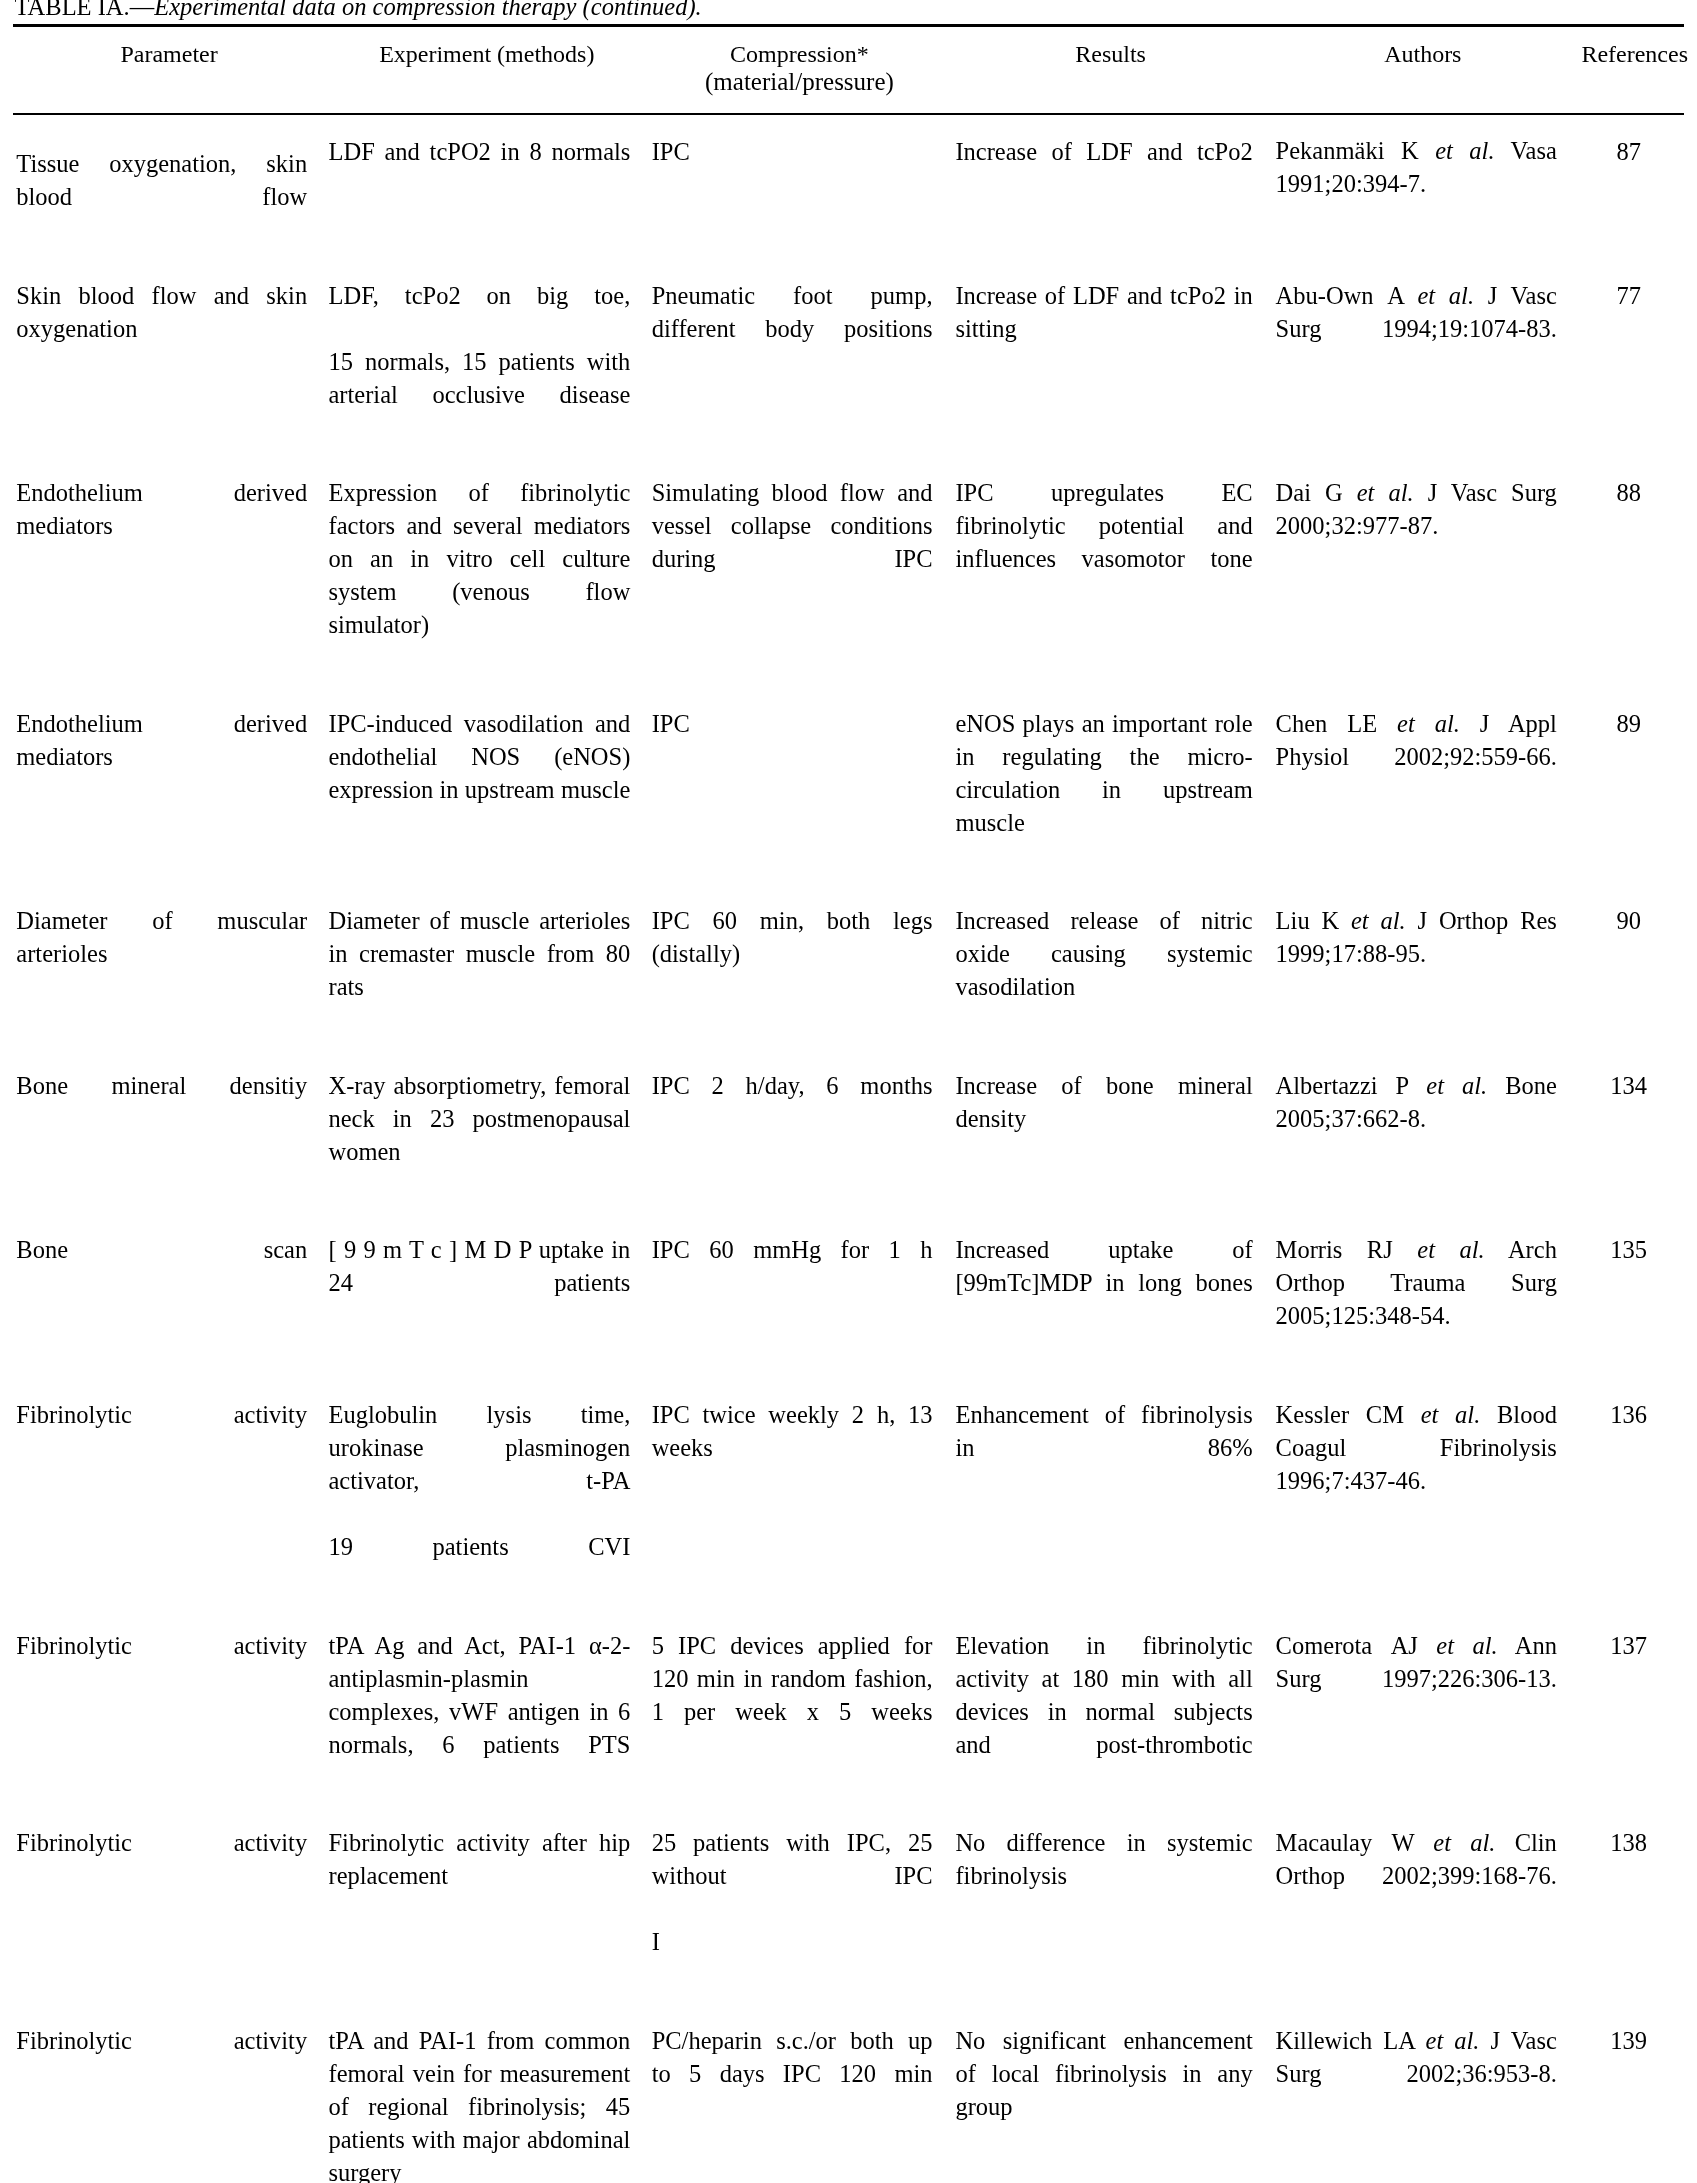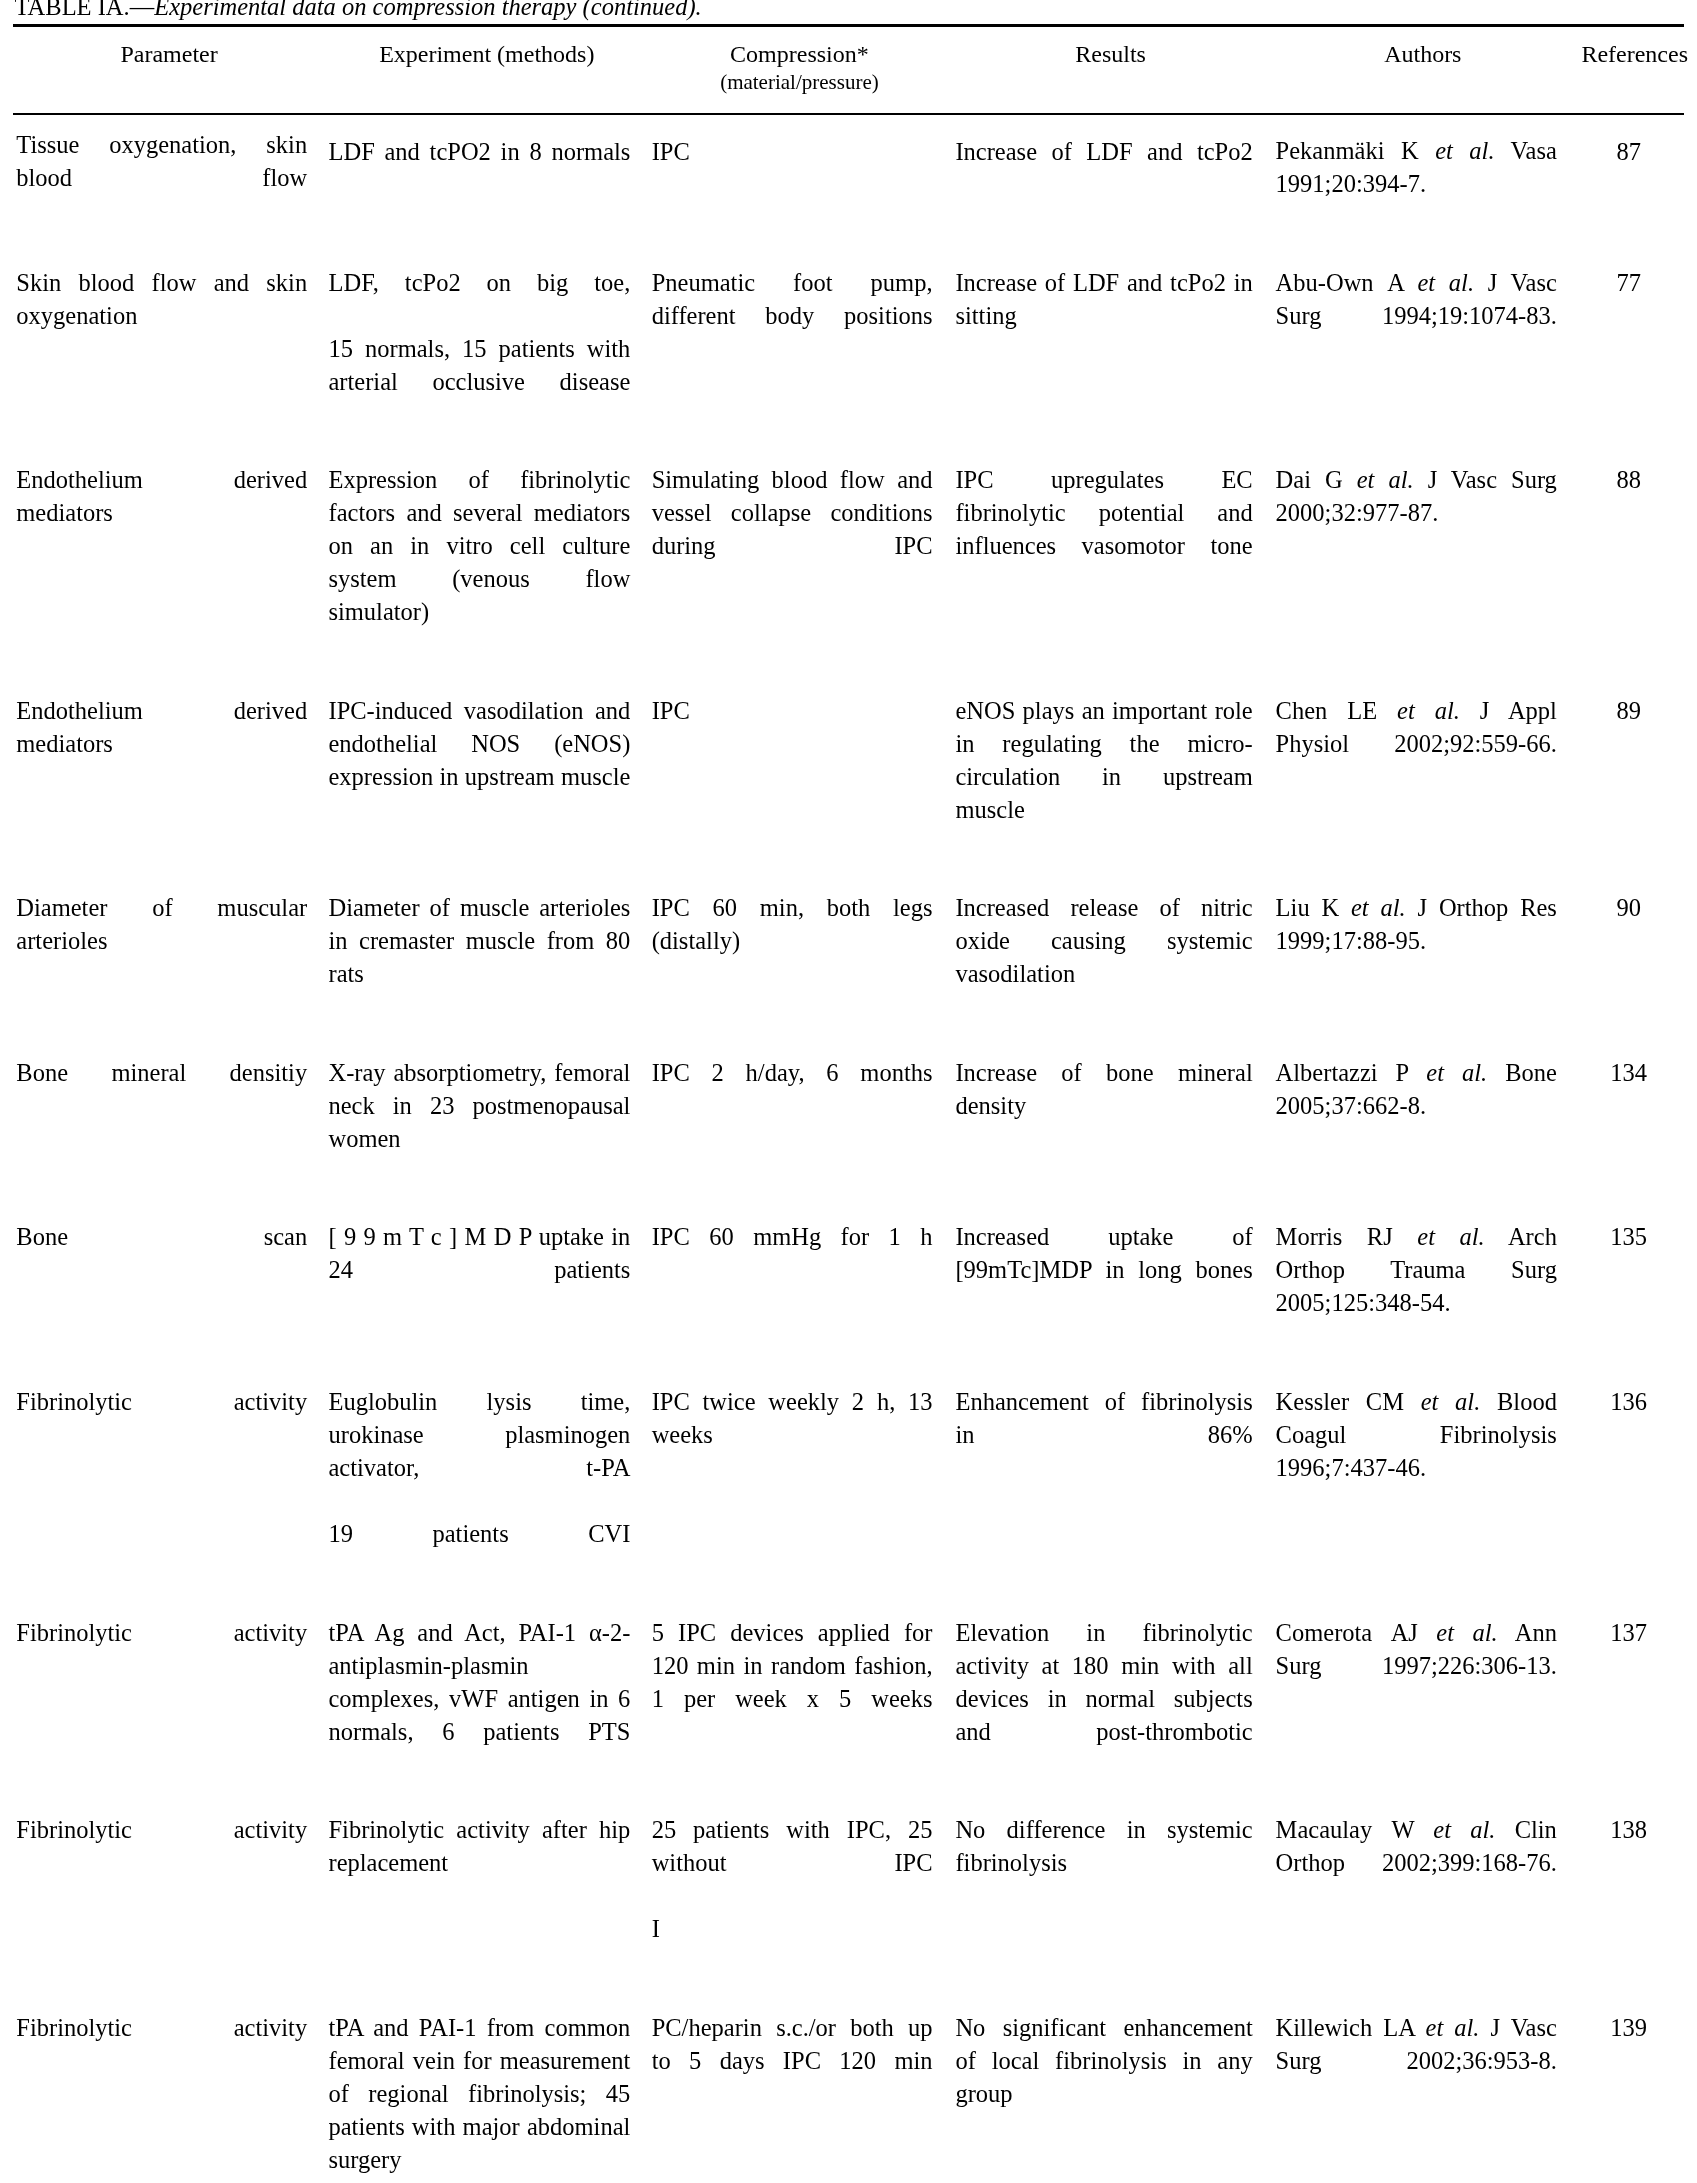--- a/index.html
+++ b/index.html
@@ -54,21 +54,21 @@
   table.tbl col.c-ref{   width:109px; }
 
   thead th{
     font-weight:normal;
     font-size:24px;
     line-height:29px;
     text-align:center;
     vertical-align:top;
     padding:13px 6.5px 18px 6.5px;
   }
-  thead th .sub{ display:block; font-size:21px; line-height:26px; }
+  thead th .sub{ display:block; font-size:25px; line-height:26px; }
   thead th.th-ref{ text-align:right; padding-right:1.6px; }
 
   tbody td{
     vertical-align:top;
     padding:16.3px 18px 16.3px 0;
     line-height:33px;
     font-size:24.5px;
     text-align:justify;
     text-justify:inter-word;
     hyphens:none;
@@ -136,21 +136,21 @@
         <th>
           <span>Authors</span>
         </th>
         <th class="th-ref">
           <span>References</span>
         </th>
       </tr>
     </thead>
     <tbody id="tbody">
         <tr>
-          <td class="col-param" style="border-top: 2px solid rgb(0, 0, 0); padding-top: 13px;">
+          <td class="col-param" style="border-top: 2px solid rgb(0, 0, 0); padding-top: 32px;">
             <p class="j">Tissue oxygenation, skin blood flow</p>
           </td>
           <td class="col-exp" style="border-top: 2px solid rgb(0, 0, 0); padding-top: 19.6px; margin-top: 8px;">
             <p class="j">LDF and tcPO2 in 8 normals</p>
           </td>
           <td class="col-comp" style="border-top: 2px solid rgb(0, 0, 0); padding-top: 19.6px;">
             <p class="j">IPC</p>
           </td>
           <td class="col-res" style="border-top: 2px solid rgb(0, 0, 0); padding-top: 19.6px;">
             <p class="j">Increase of LDF and tcPo2</p>

